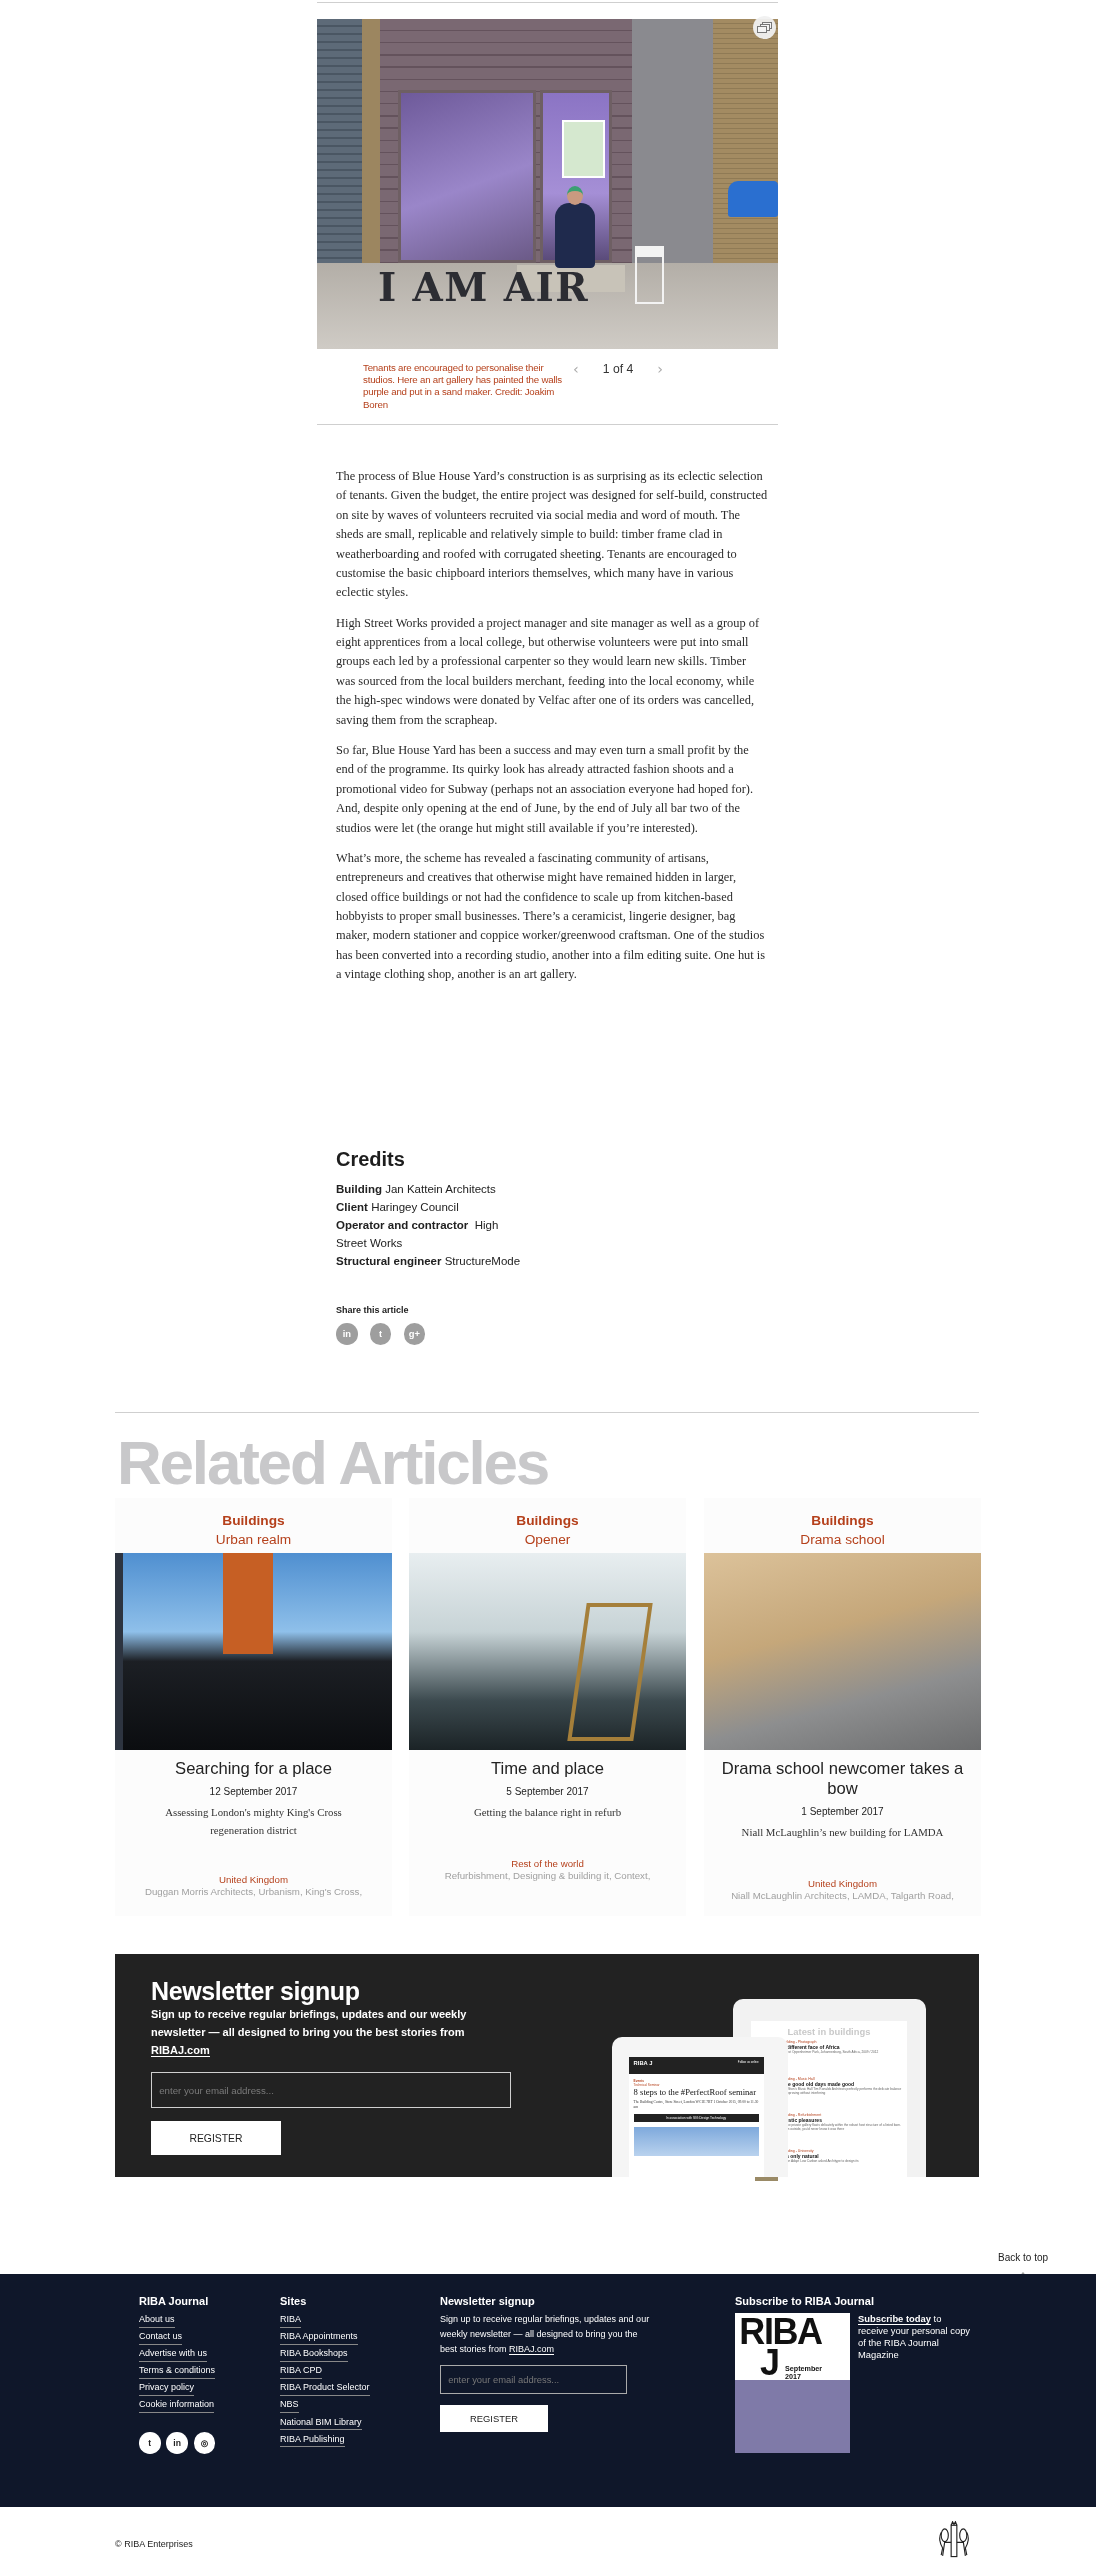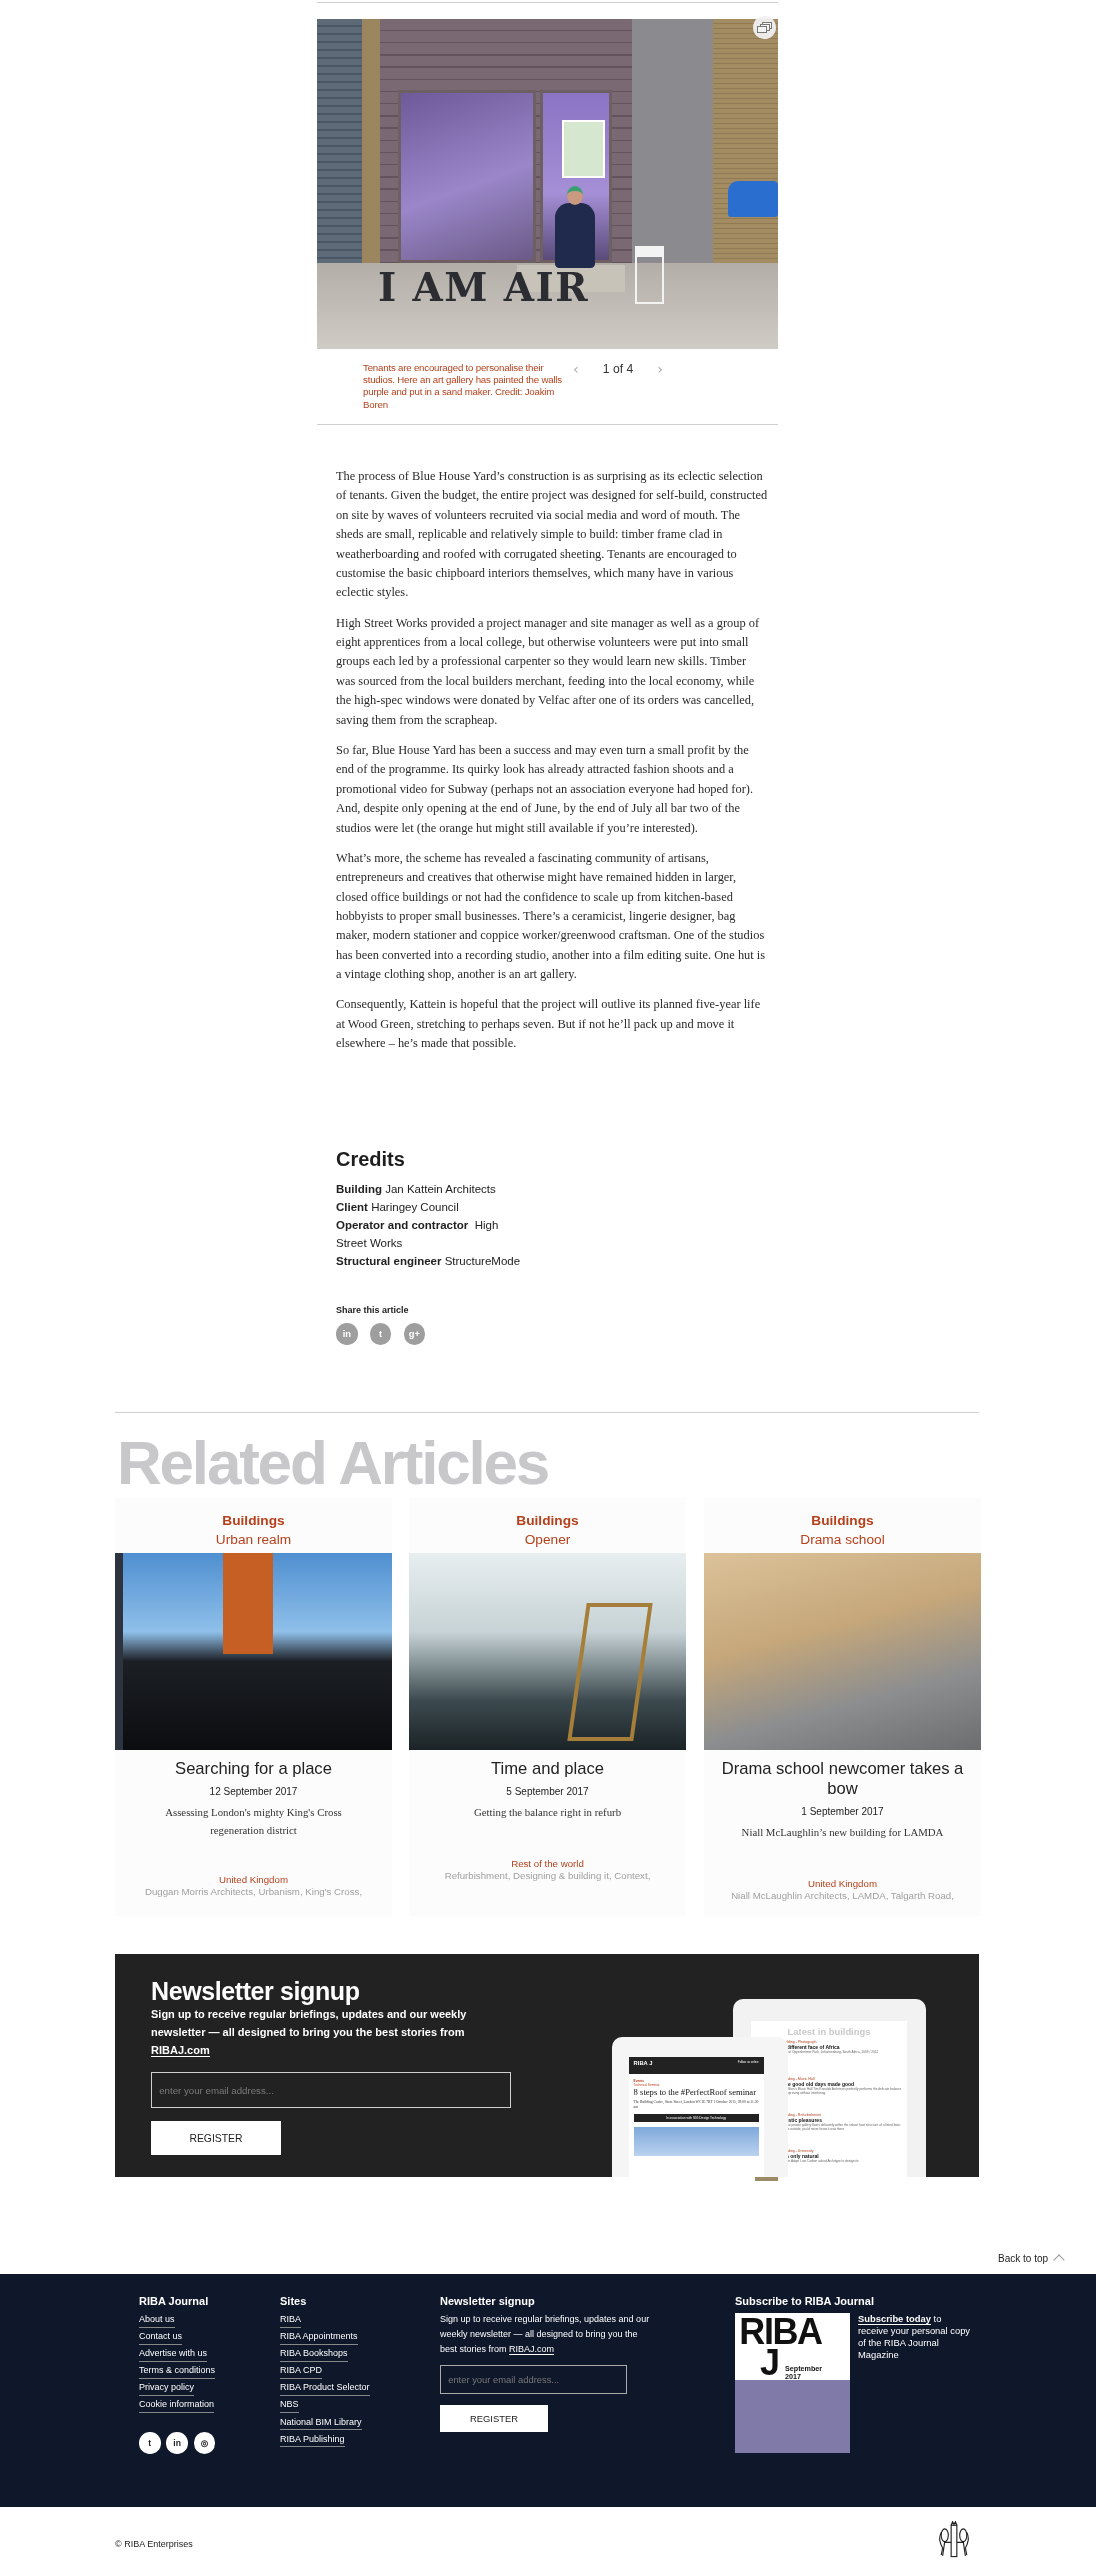--- a/index.html
+++ b/index.html
@@ -93,21 +93,21 @@
   .tab-front .scr { position:absolute; left:16.6px; top:20px; width:135px; height:120px; background:#fff; overflow:hidden; }
   .tab-front .bar { height:17.3px; background:#222; color:#fff; font-size:5.8px; font-weight:bold; padding:2.9px 5px; display:flex; justify-content:space-between; }
   .tab-front .in { padding: 4.3px 5px; }
   .tab-front .ev { font-size:3.2px; color:#b5401b; }
   .tab-front .hd { font-family:"Liberation Serif", serif; font-size:8.6px; line-height:9.4px; color:#111; margin:1.4px 0 2.9px; }
   .tab-front .loc { font-family:"Liberation Serif", serif; font-size:3.6px; color:#333; line-height:5px; }
   .tab-front .assoc { margin-top:3.6px; background:#222; color:#fff; font-size:3.2px; text-align:center; padding:2.2px; }
   .tab-front .ph { margin-top:4.3px; height:29px; background:linear-gradient(180deg,#7ea9dc,#b9d2ee); }
 
   
-  .back-top { left:998px; top:2252px; font-size: 10px; color:#222; display:flex; align-items:center; gap:7.2px; }
+  .back-top { left:998px; top:2252px; font-size: 10px; color:#222; display:flex; align-items:center; gap:7.2px;flex-direction:column; }
   .back-top .chev { width:8px; height:8px; border-left:0.7px solid #999; border-top:0.7px solid #999; transform: rotate(45deg); margin-top:4.3px; }
 
   
   .footer { left:0; top:2274px; width:1096px; height:233px; background:#0f172a; color:#fff; }
   .f-col-h { position:absolute; font-size: 11px; font-weight:bold; color:#fff; }
   .f-links { position:absolute; font-size:9px; line-height:15px; color:#fff; }
   .f-links a { display:inline-block; border-bottom:0.7px solid #888; line-height:13.7px; margin-bottom:1.4px; }
   .f-social { position:absolute; display:flex; gap:5.8px; }
   .f-social .ic { width:21.6px; height:21.6px; border-radius:50%; background:#fff; color:#222; display:flex; align-items:center; justify-content:center; font-size:8.6px; font-weight:bold; }
   .f-nl-text { position:absolute; font-size:9px; line-height:15px; color:#fff; width:216px; }
@@ -158,21 +158,20 @@
   <span>1 of 4</span>
   <span class="arrow">›</span>
 </div>
 <div class="abs rule-2"></div>
 
 <div class="abs body-text">
   <p>The process of Blue House Yard’s construction is as surprising as its eclectic selection of tenants. Given the budget, the entire project was designed for self-build, constructed on site by waves of volunteers recruited via social media and word of mouth. The sheds are small, replicable and relatively simple to build: timber frame clad in weatherboarding and roofed with corrugated sheeting.  Tenants are encouraged to customise the basic chipboard interiors themselves, which many have in various eclectic styles.</p>
   <p>High Street Works provided a project manager and site manager as well as a group of eight apprentices from a local college, but otherwise volunteers were put into small groups each led by a professional carpenter so they would learn new skills. Timber was sourced from the local builders merchant, feeding into the local economy, while the high-spec windows were donated by Velfac after one of its orders was cancelled, saving them from the scrapheap.</p>
   <p>So far, Blue House Yard has been a success and may even turn a small profit by the end of the programme. Its quirky look has already attracted fashion shoots and a promotional video for Subway (perhaps not an association everyone had hoped for). And, despite only opening at the end of June, by the end of July all bar two of the studios were let (the orange hut might still available if you’re interested).</p>
   <p>What’s more, the scheme has revealed a fascinating community of artisans, entrepreneurs and creatives that otherwise might have remained hidden in larger, closed office buildings or not had the confidence to scale up from kitchen-based hobbyists to proper small businesses. There’s a ceramicist, lingerie designer, bag maker, modern stationer and coppice worker/greenwood craftsman. One of the studios has been converted into a recording studio, another into a film editing suite. One hut is a vintage clothing shop, another is an art gallery.</p>
-  <p>Consequently, Kattein is hopeful that the project will outlive its planned five-year life at Wood Green, stretching to perhaps seven. But if not he’ll pack up and move it elsewhere – he’s made that possible.</p>
 </div>
 
 <div class="abs credits-h">Credits</div>
 <div class="abs credits-list">
   <div><b>Building</b> <span>Jan Kattein Architects</span></div>
   <div><b>Client</b> <span>Haringey Council</span></div>
   <div><b>Operator and contractor</b>&nbsp; <span>High Street Works</span></div>
   <div><b>Structural engineer</b> <span>StructureMode</span></div>
 </div>
 

